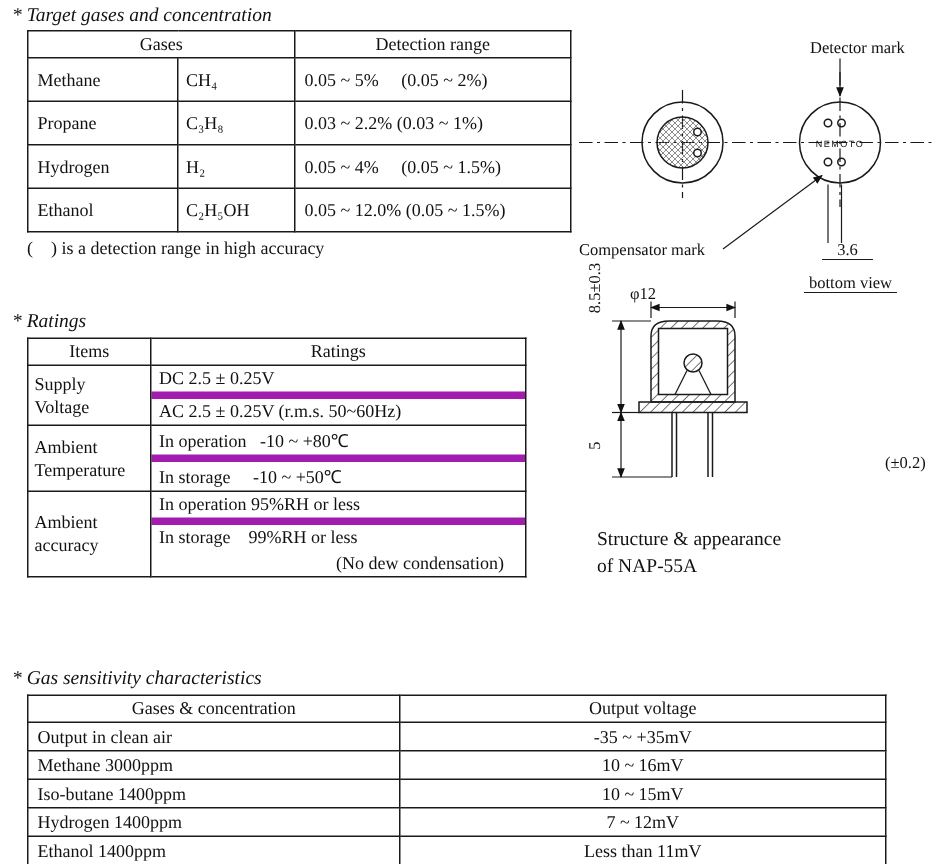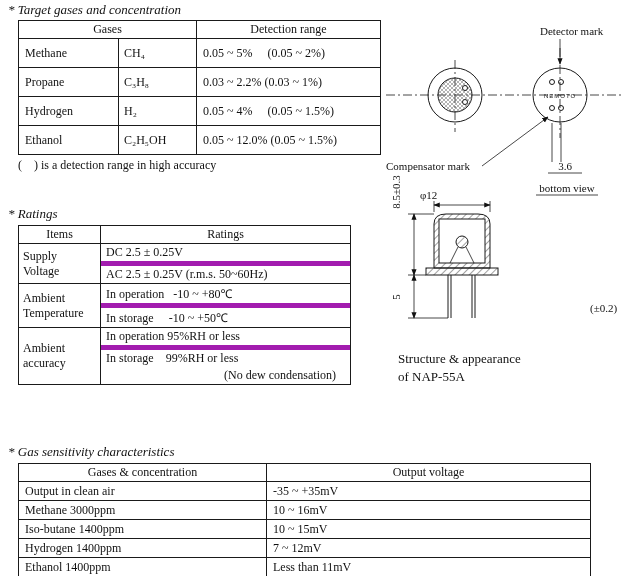--- a/index.html
+++ b/index.html
@@ -21,21 +21,21 @@
   
   .rt .item { padding:2px 4px; vertical-align:middle; }
   .rt .val { padding:0; vertical-align:top; }
   .subline { padding:1px 5px; white-space:pre; }
   .subline.rule { border-top:5px solid #a21caf; }
   .subline.tall { padding:7px 5px; }
   .subline.right { text-align:right; padding-right:14px; }
 
   
   .gs td { padding:1px 6px; height:19px; white-space:pre; }
-  .gs .out { }
+  .gs .out { text-align:center; }
 
   .footnote { margin-left:10px; margin-top:3px; white-space:pre; }
   .caption { font-size:13px; line-height:1.4; }
 
   
   .ln   { stroke:#1a1a1a; stroke-width:1; }
   .cl   { stroke:#1a1a1a; stroke-width:0.8; stroke-dasharray:9 3 2 3; fill:none; }
   .thin { stroke:#1a1a1a; stroke-width:0.8; fill:none; }
   .lbl  { font:11px "Liberation Serif", serif; fill:#111; }
   .tiny { font:6px "Liberation Sans", sans-serif; fill:#111; letter-spacing:1px; }

